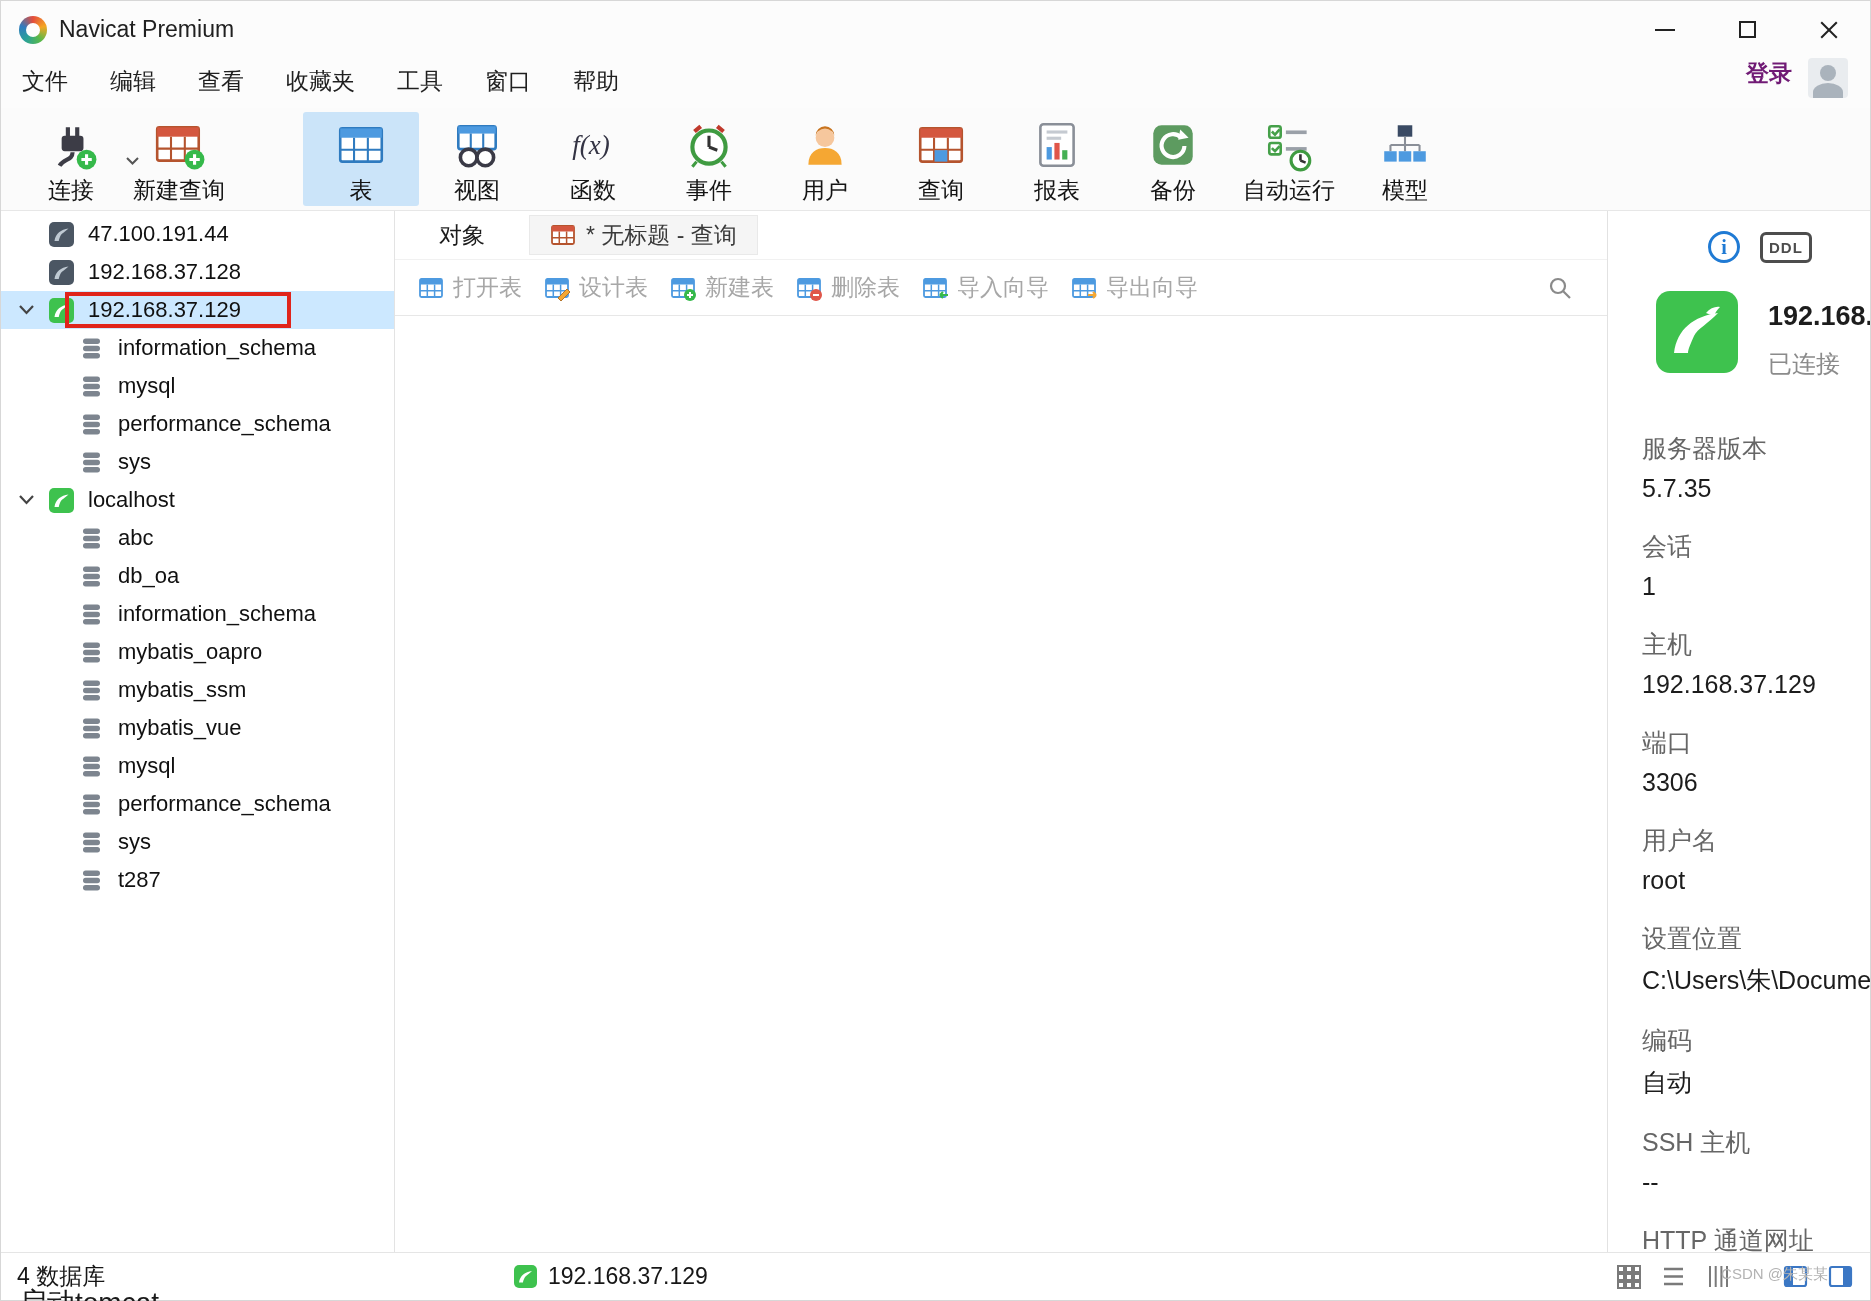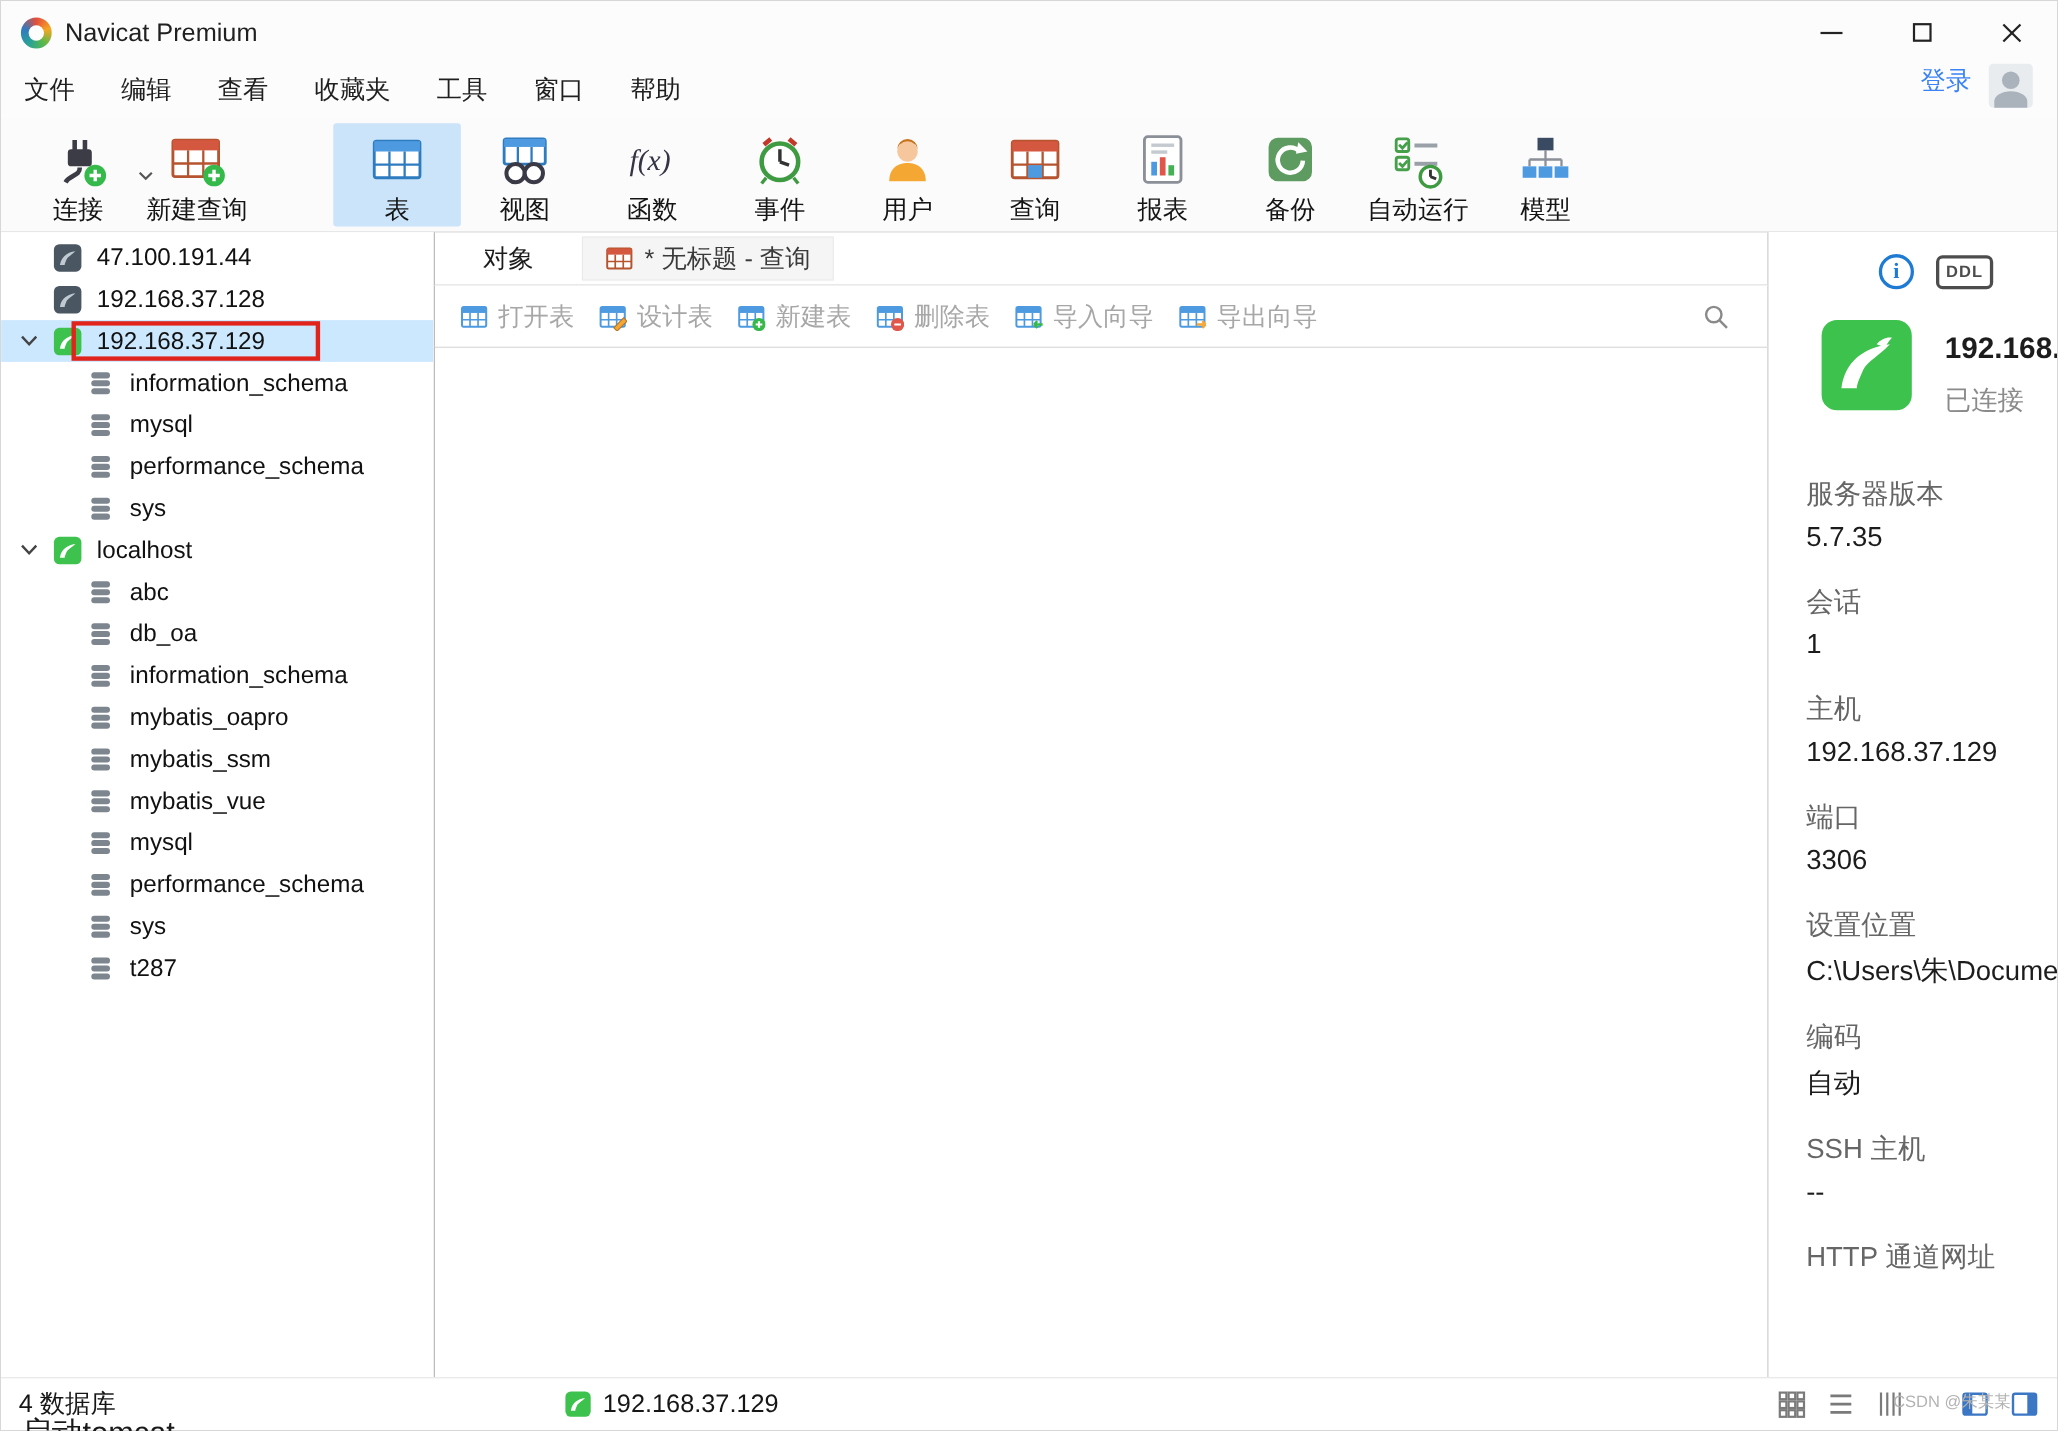--- a/index.html
+++ b/index.html
@@ -20,21 +20,21 @@
   .wc-min { width:20px; height:2px; background:#222; display:inline-block; }
   .wc-max { width:17px; height:17px; border:2px solid #222; display:inline-block; }
   .wc-close { position:relative; width:20px; height:20px; display:inline-block; }
   .wc-close::before,.wc-close::after { content:""; position:absolute; left:-1px; top:9px; width:22px; height:2px; background:#222; }
   .wc-close::before { transform:rotate(45deg);} .wc-close::after { transform:rotate(-45deg);}
 
   
   .menubar { height:50px; flex:0 0 50px; display:flex; padding:0 22px 0 21px; background:#fcfcfc; }
   .menu-item { font-size:23px; padding:8px 21px; color:#1f1f1f; cursor:default; }
   .menu-item:first-child { padding-left:0; }
-  .login-label { margin-left:auto; font-size:23px; color:#3b82f6; }
+  .login-label { margin-left:auto; font-size:23px; color:#701a75;font-weight:bold; }
   .avatar { width:40px; height:40px; margin-left:16px; border-radius:4px; background:#e9ecef; position:relative; overflow:hidden; }
   .avatar::before { content:""; position:absolute; left:12px; top:7px; width:16px; height:16px; border-radius:50%; background:#aab3bc; }
   .avatar::after { content:""; position:absolute; left:5px; top:25px; width:30px; height:18px; border-radius:50% 50% 0 0; background:#aab3bc; }
 
   
   .toolbar { height:103px; flex:0 0 103px; display:flex; align-items:flex-start; padding:4px 8px 0 20px; background:#fbfbfb; border-bottom:1px solid #e7e7e7; position:relative; }
   .tbtn { width:116px; height:94px; display:flex; flex-direction:column; align-items:center; padding-top:6px; border-radius:3px; cursor:default; }
   .tbtn.narrow { width:100px; }
   .tbtn.selected { background:#cbe4f9; }
   .tbtn .lbl { font-size:23px; margin-top:3px; color:#141414; }
@@ -614,20 +614,24 @@
           <div class="ip-label">会话</div>
           <div class="ip-value">1</div>
         </div>
         <div class="ip-group">
           <div class="ip-label">主机</div>
           <div class="ip-value">192.168.37.129</div>
         </div>
         <div class="ip-group">
           <div class="ip-label">端口</div>
           <div class="ip-value">3306</div>
+        </div>
+        <div class="ip-group">
+          <div class="ip-label">用户名</div>
+          <div class="ip-value">root</div>
         </div>
         <div class="ip-group">
           <div class="ip-label">设置位置</div>
           <div class="ip-value">C:\Users\朱\Documents</div>
         </div>
         <div class="ip-group">
           <div class="ip-label">编码</div>
           <div class="ip-value">自动</div>
         </div>
         <div class="ip-group">

